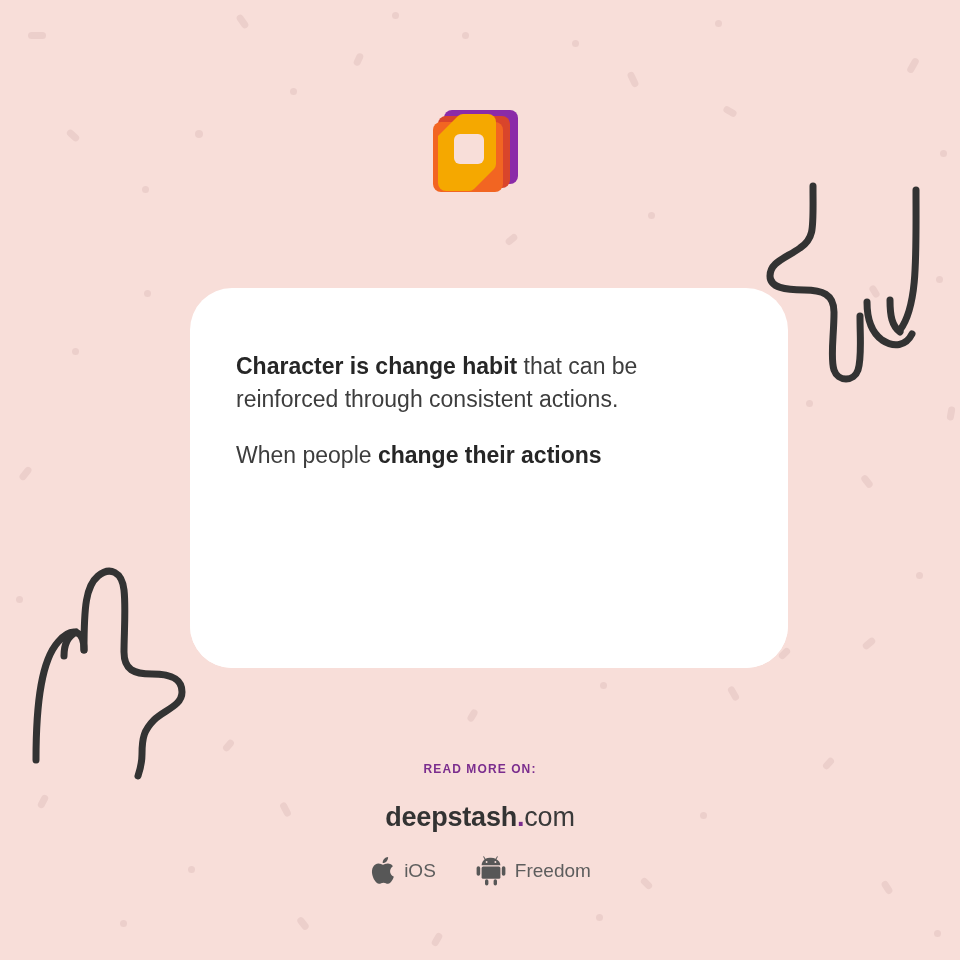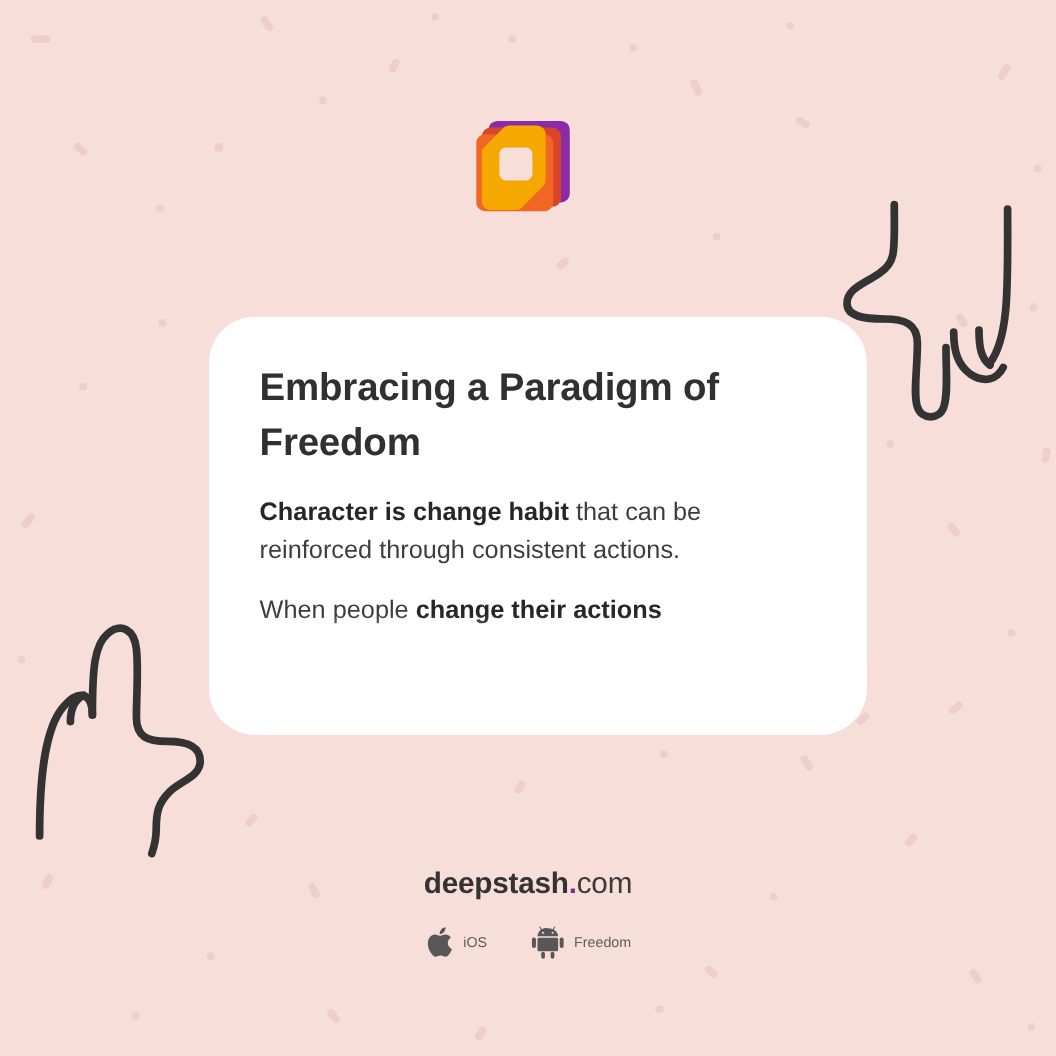--- a/index.html
+++ b/index.html
@@ -130,21 +130,21 @@
     justify-content: center;
     align-items: center;
     gap: 40px;
   }
   .store {
     display: flex;
     align-items: center;
     gap: 9px;
   }
   .store-label {
-    font-size: 13px;
+    font-size: 19px;
     color: #5d5d5d;
   }
   .store svg { display: block; fill: #575757; }
 </style>
 </head>
 <body>
 
 <div id="stage">
 
   <div class="confetti-layer" id="confetti-layer">
@@ -222,35 +222,35 @@
       <path d="M60 90 C60 46 62 26 74 16 C86 6 98 12 100 30 C102 48 100 74 100 92
                C100 110 110 114 128 114 C146 114 158 118 158 132
                C158 146 140 150 130 160 C120 170 118 178 118 194 C118 200 116 210 114 216"></path>
       <path d="M12 200 C12 140 18 100 34 82 C48 66 60 70 60 90"></path>
       <path d="M40 96 C40 84 44 76 52 72"></path>
     </svg>
   </div>
 
   <div id="card">
     <div id="card-inner">
-      <h1 id="card-title">Embracing a Paradigm of Freedom</h1>
 
 
       <p class="card-para">
         <b>Character is change habit</b><span> that can be reinforced through consistent actions.</span>
       </p>
 
       <p class="card-para">
         <span>When people </span><b>change their actions</b>
       </p>
     </div>
     <div id="card-fade"></div>
   </div>
 
   <div id="footer">
+    <div id="read-more-on">READ MORE ON:</div>
 
     <div id="brand">
       <span class="bold">deepstash</span><span class="dot">.</span><span class="tld">com</span>
     </div>
 
     <div id="stores">
       <div class="store">
         <svg width="26" height="31" viewBox="0 0 26 31">
           <path d="M21.1 16.3c0-3.4 2.8-5 2.9-5.1-1.6-2.3-4-2.6-4.9-2.7-2.1-.2-4.1 1.2-5.1 1.2-1.1 0-2.7-1.2-4.4-1.2-2.3 0-4.4 1.3-5.5 3.4-2.4 4.1-.6 10.2 1.7 13.5 1.1 1.6 2.5 3.4 4.3 3.4 1.7-.1 2.3-1.1 4.4-1.1s2.6 1.1 4.4 1.1c1.8 0 3-1.6 4.1-3.3 1.3-1.9 1.8-3.7 1.8-3.8-.1 0-3.6-1.4-3.7-5.4zM17.7 6.2c.9-1.1 1.5-2.7 1.4-4.2-1.4.1-3.1.9-4 2-.8 1-1.6 2.6-1.4 4.1 1.5.1 3.1-.8 4-1.9z"></path>
         </svg>

